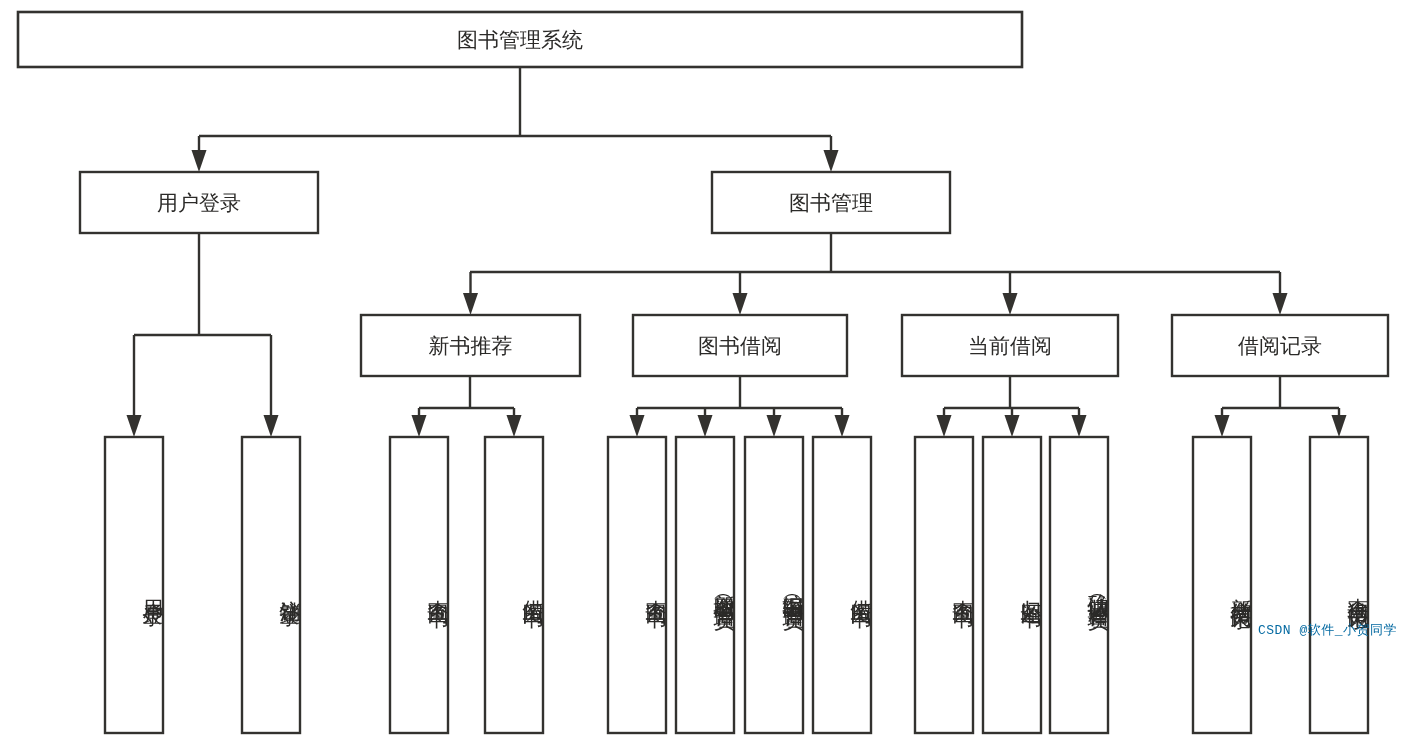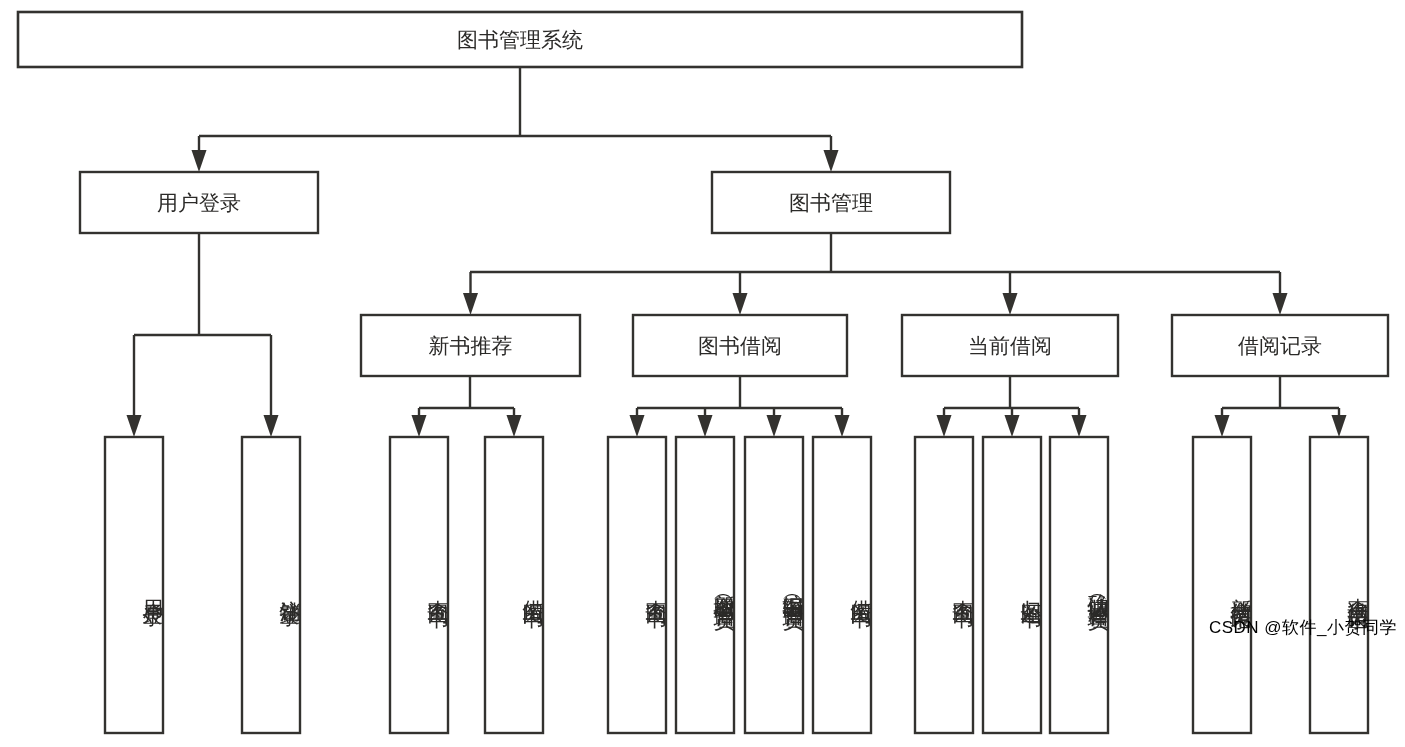--- a/index.html
+++ b/index.html
@@ -74,23 +74,23 @@
     display: flex;
     align-items: flex-start;
     justify-content: center;
     white-space: nowrap;
     pointer-events: none;
   }
   .watermark {
     position: absolute;
     right: 8px;
     bottom: 4px;
-    font-family: Liberation Sans, sans-serif;
-    font-size: 17px;
-    color: #000000;
+    font-family: Liberation Mono, monospace;
+    font-size: 13px;
+    color: #0369a1;
     letter-spacing: 0.5px;
     white-space: nowrap;
   }
 </style>
 </head>
 <body>
 
 <div id="diagram-root">
 
   <svg class="canvas" id="canvas" viewBox="0 0 1405 747" xmlns="http://www.w3.org/2000/svg">

